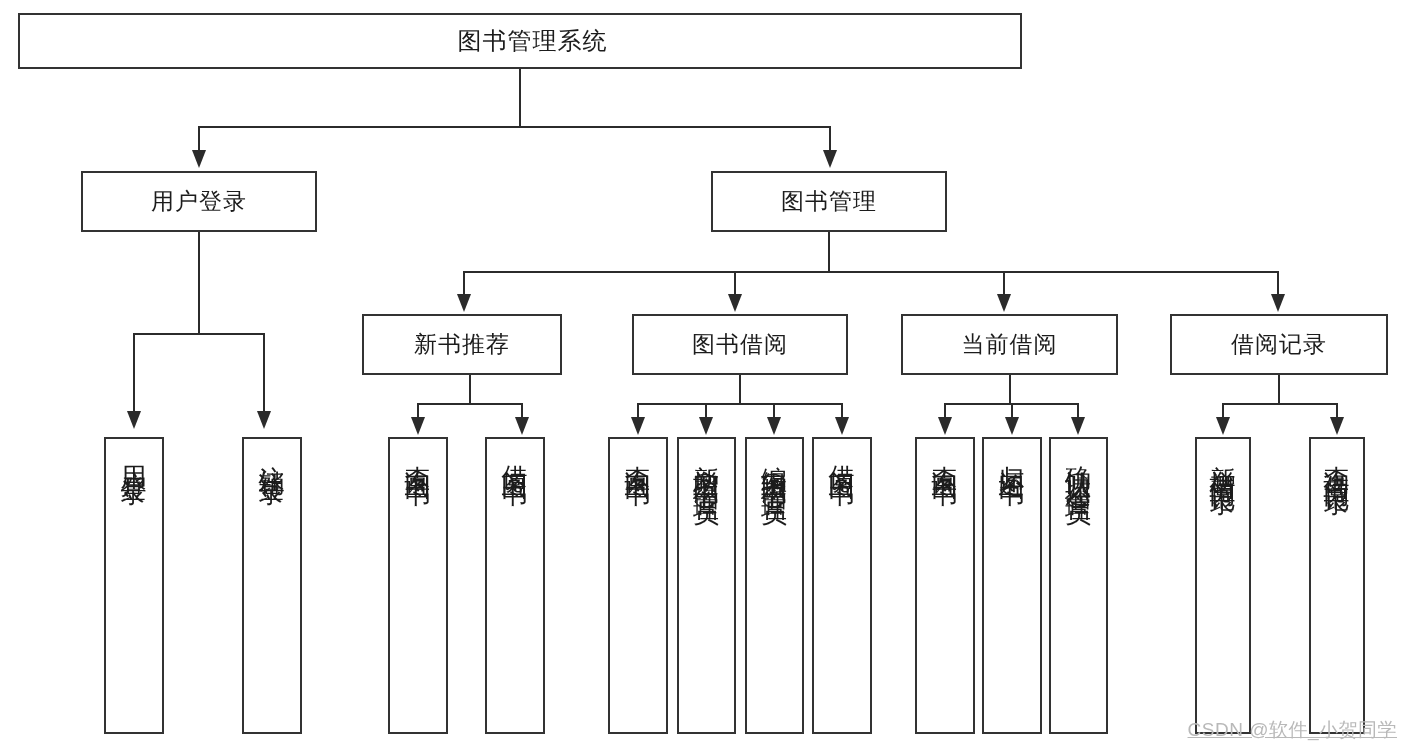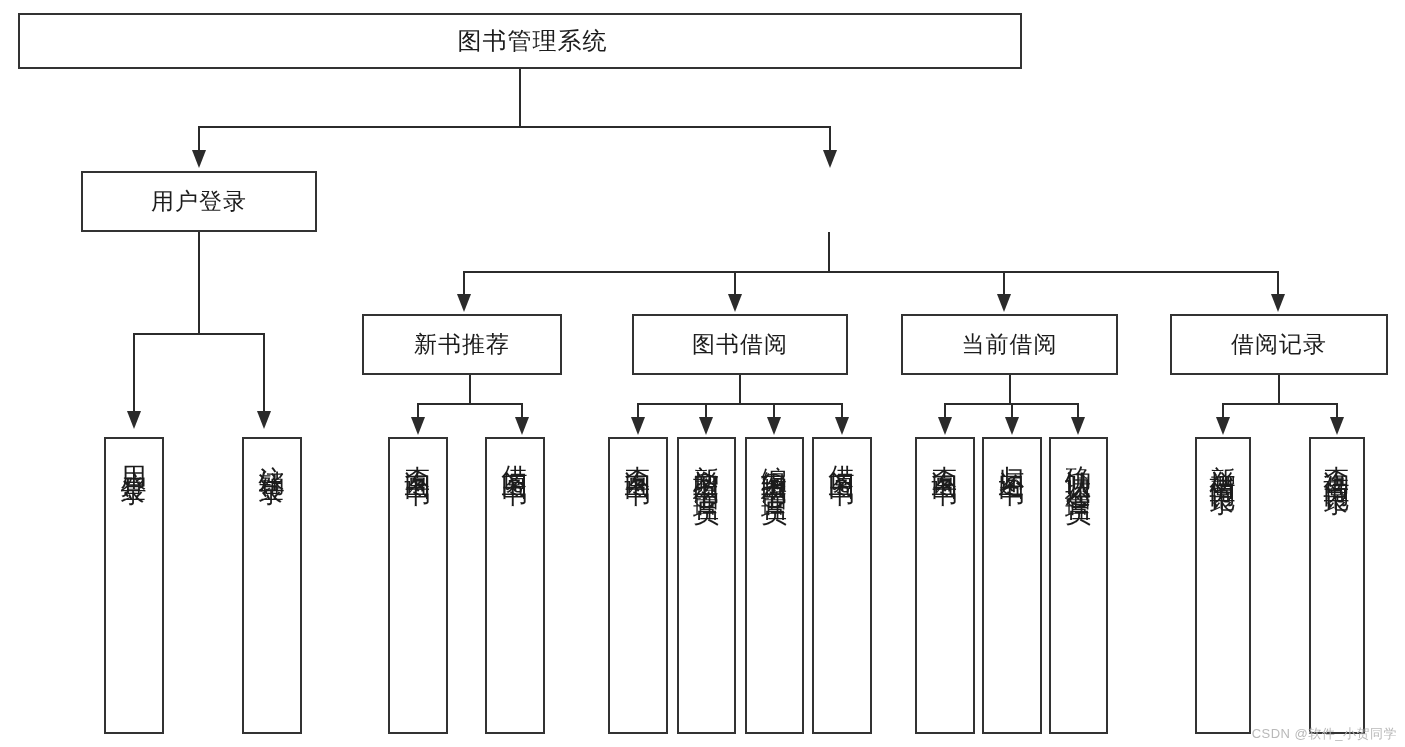--- a/index.html
+++ b/index.html
@@ -74,25 +74,26 @@
     height: 0;
     border-left: 7px solid transparent;
     border-right: 7px solid transparent;
     border-top: 18px solid #2b2b2b;
   }
   
   #watermark {
     position: absolute;
     right: 8px;
     bottom: 4px;
-    font-size: 13px;
+    font-size: 19px;
     color: #b9b9b9;
     letter-spacing: 0.5px;
     white-space: nowrap;
     user-select: none;
+    text-decoration: underline;
   }
 </style>
 </head>
 <body>
 
 <div id="diagram-root">
 
   <div class="node horiz" id="node-root" style="left:18px; top:13px; width:1004px; height:56px;padding-left:25px;">
     <span class="node-label">图书管理系统</span>
   </div>
@@ -104,20 +105,23 @@
   <div class="edge-v" style="left:198px; top:126px; height:26px;"></div>
   <div class="arrow-head" style="left:192px; top:150px;"></div>
 
   <div class="edge-v" style="left:829px; top:126px; height:26px;"></div>
   <div class="arrow-head" style="left:823px; top:150px;"></div>
 
   <div class="node horiz" id="node-user-login" style="left:81px; top:171px; width:236px; height:61px;">
     <span class="node-label">用户登录</span>
   </div>
 
+  <div class="node horiz" id="node-book-manage" style="left:711px; top:171px; width:236px; height:61px;">
+    <span class="node-label">图书管理</span>
+  </div>
 
   <div class="edge-v" style="left:198px; top:232px; height:102px;"></div>
   <div class="edge-h" style="left:133px; top:333px; width:131px;"></div>
   <div class="edge-v" style="left:133px; top:333px; height:80px;"></div>
   <div class="arrow-head" style="left:127px; top:411px;"></div>
   <div class="edge-v" style="left:263px; top:333px; height:80px;"></div>
   <div class="arrow-head" style="left:257px; top:411px;"></div>
 
   <div class="edge-v" style="left:828px; top:232px; height:40px;"></div>
   <div class="edge-h" style="left:463px; top:271px; width:816px;"></div>

